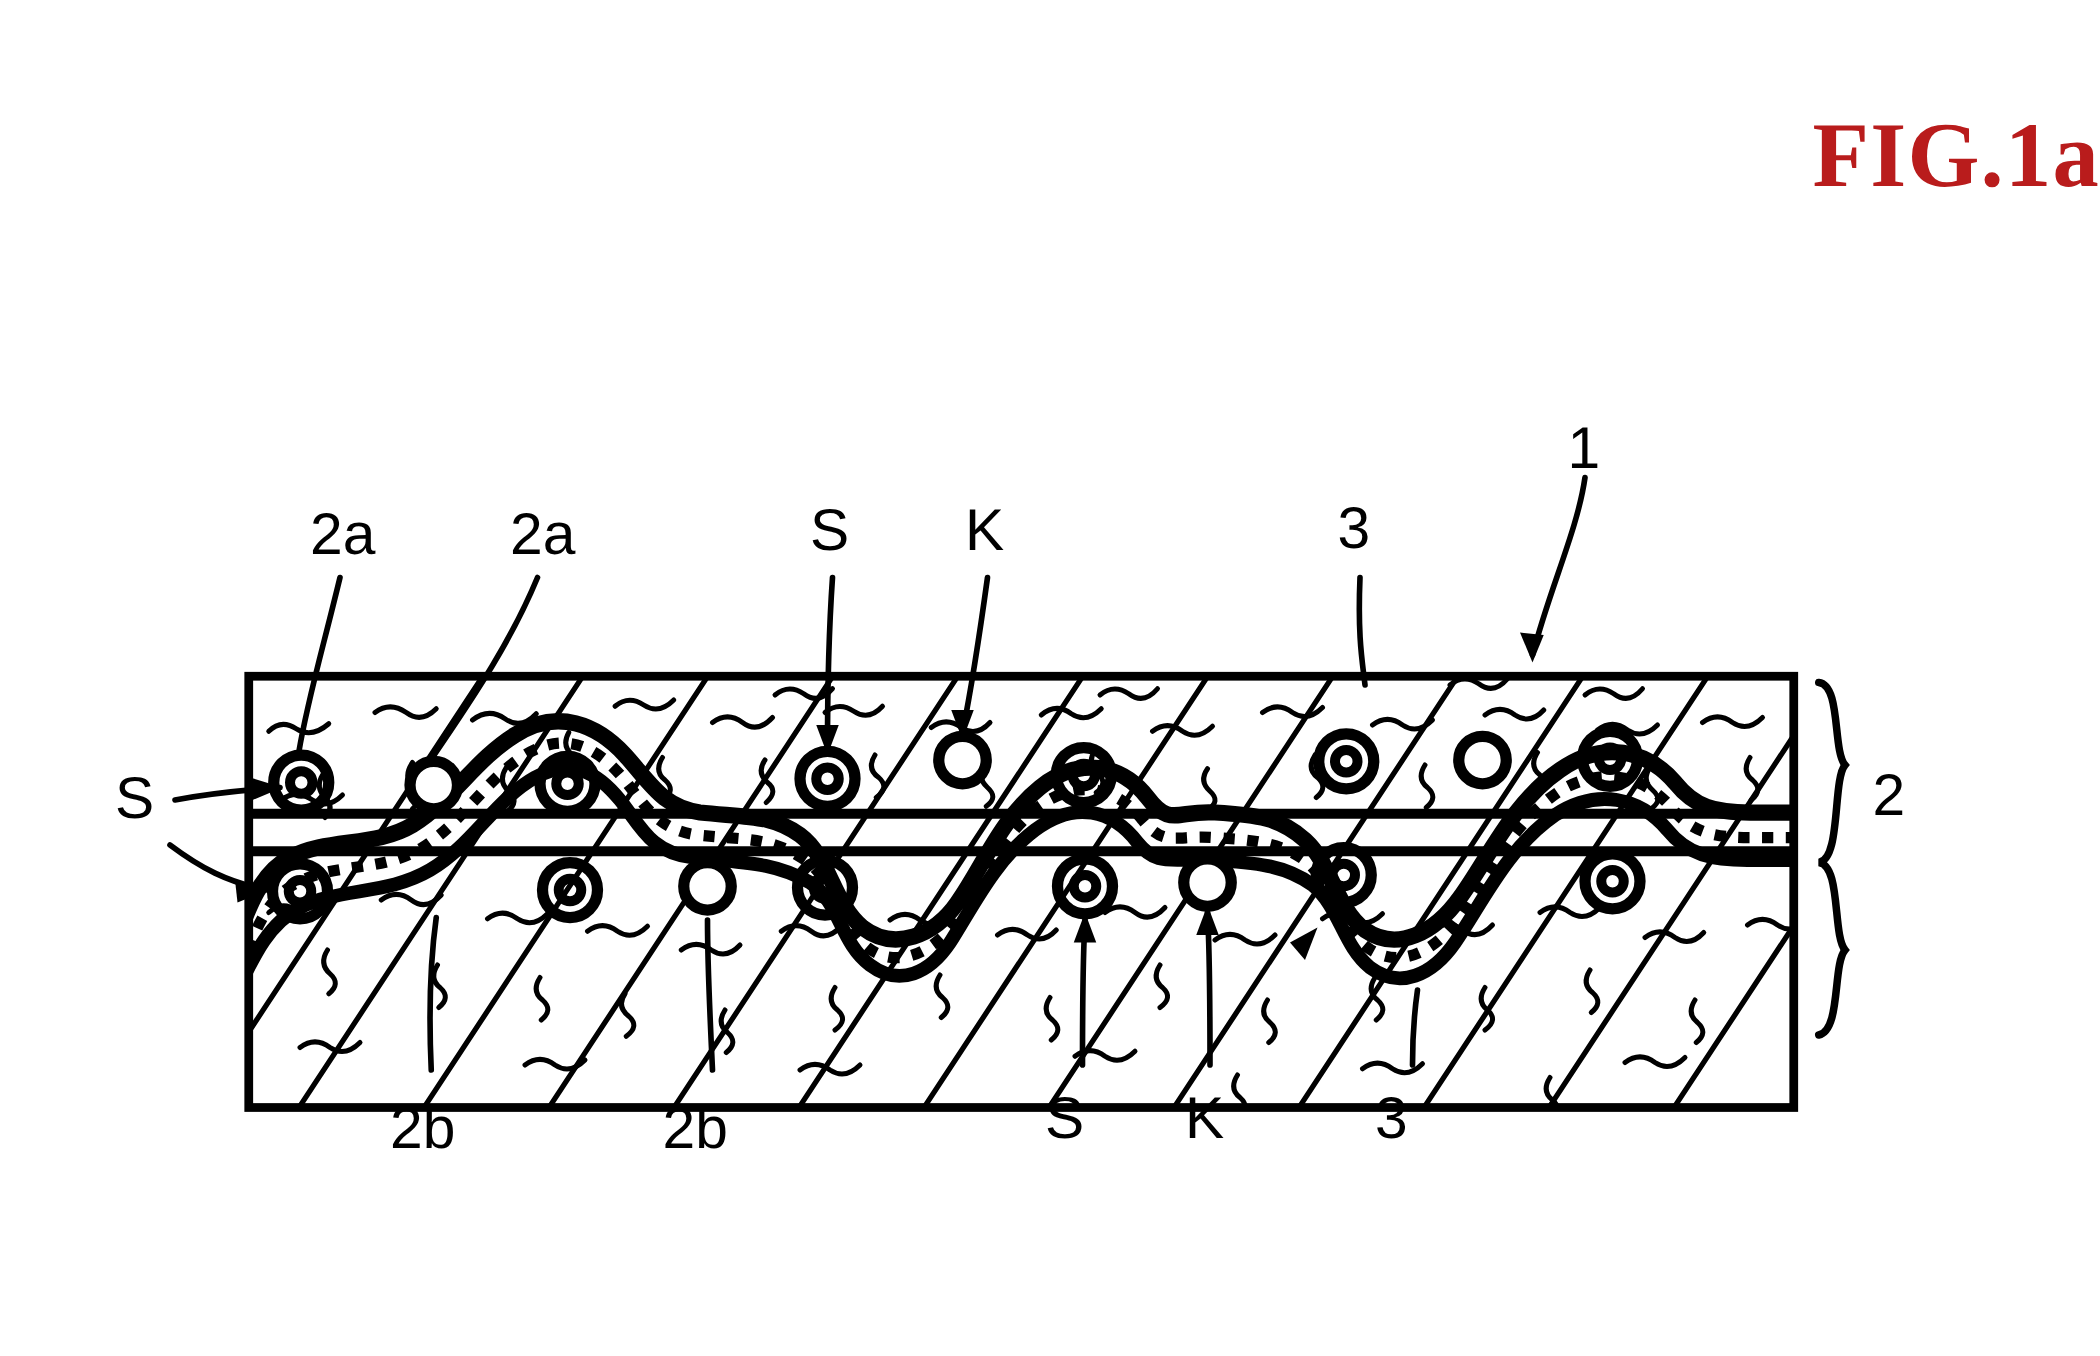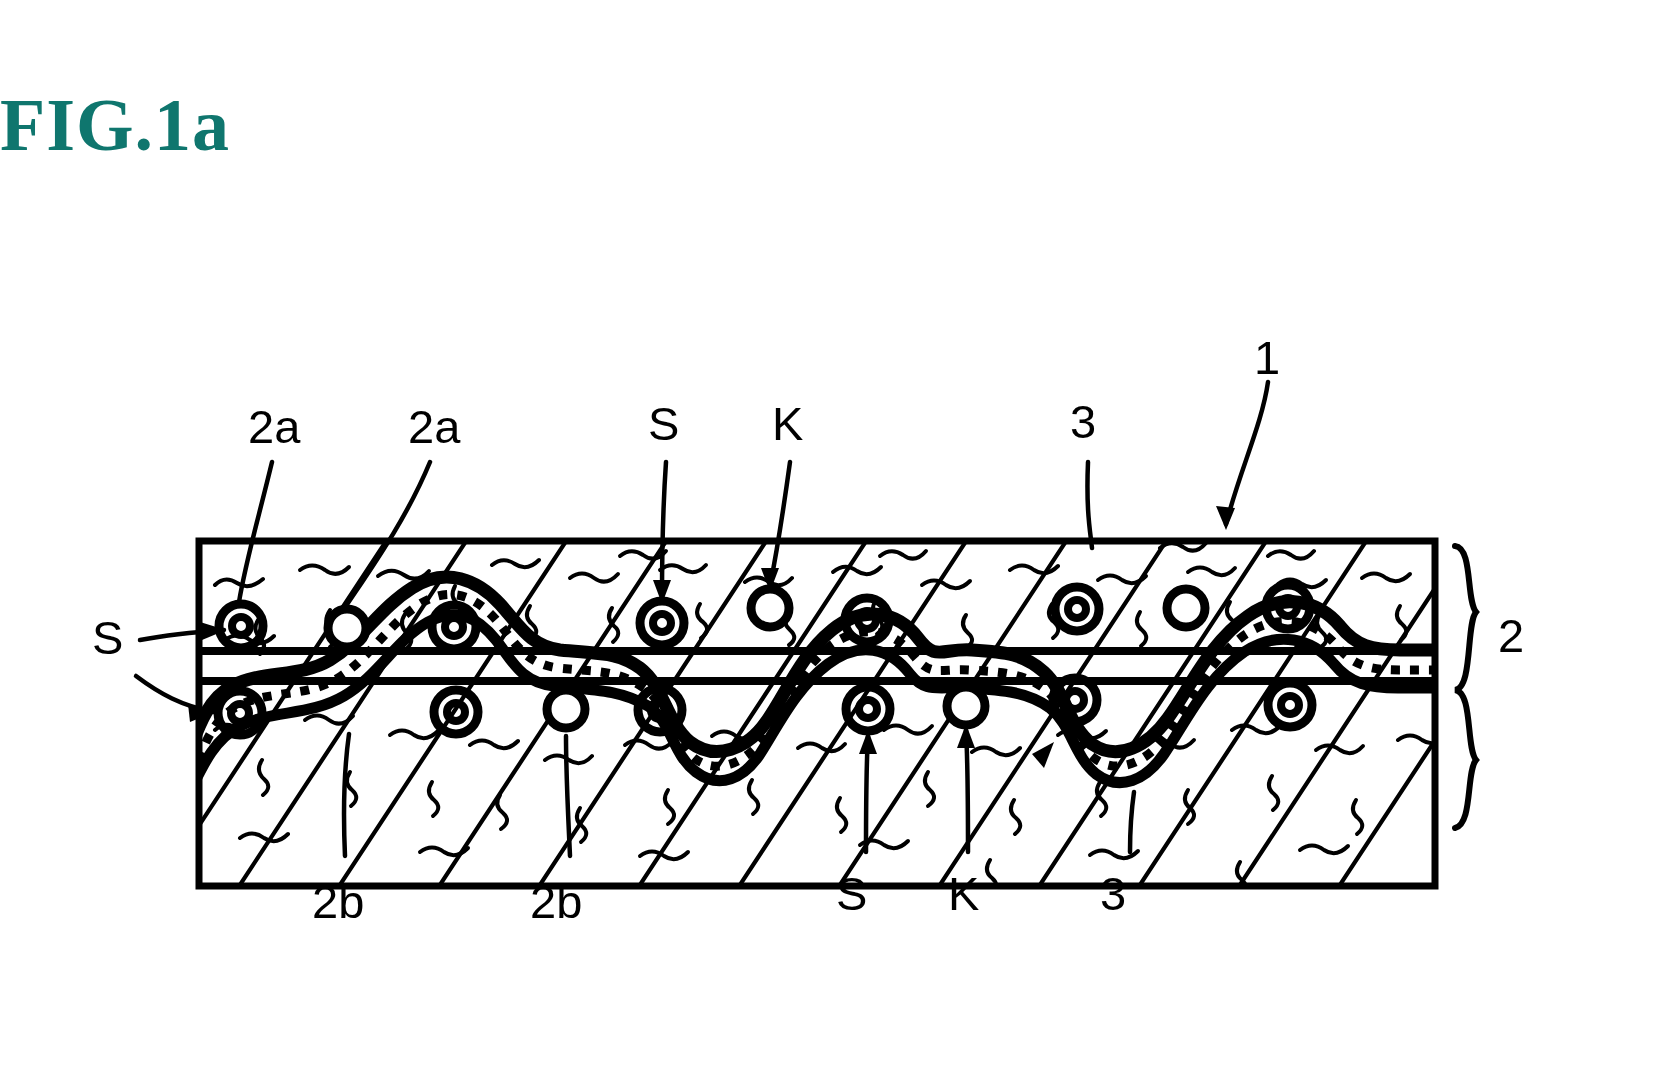--- a/index.html
+++ b/index.html
@@ -1,23 +1,23 @@
 <!DOCTYPE html>
 <html><head>
 <meta charset="utf-8">
 <title>FIG.1a</title>
 <style>
   html,body{margin:0;padding:0;background:#ffffff;}
   body{width:1680px;height:1085px;position:relative;overflow:hidden;
        font-family:"Liberation Sans",sans-serif;color:#000;}
   #stage{position:absolute;left:0;top:0;width:1680px;height:1085px;}
   #figtitle{
-     position:absolute;left:0;top:88px;width:1680px;text-align:left;
+     position:absolute;left:0;top:88px;width:1680px;text-align:right;
      font-family:"Liberation Serif",serif;font-size:74px;font-weight:700;
-     letter-spacing:1px;color:#0f766e;line-height:1;
+     letter-spacing:1px;color:#b91c1c;line-height:1;
   }
   .lbl{
      position:absolute;font-family:"Liberation Sans",sans-serif;
      font-size:47px;font-weight:400;color:#000;line-height:1;white-space:nowrap;
   }
   svg#art{position:absolute;left:0;top:0;width:1680px;height:1085px;}
 </style>
 </head>
 <body>
 

